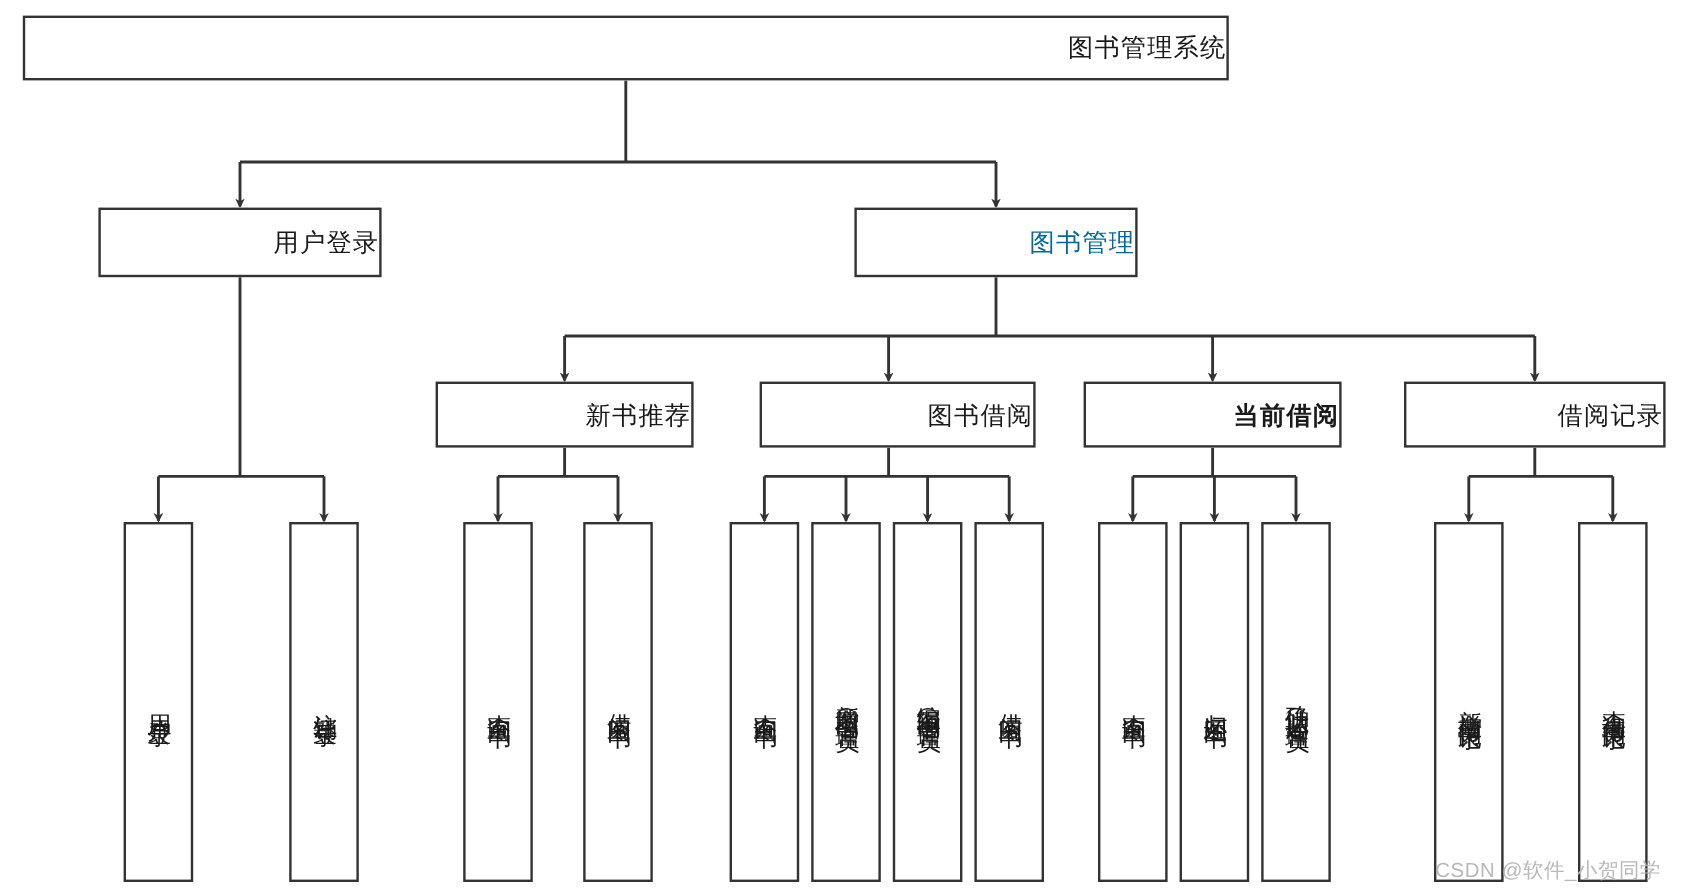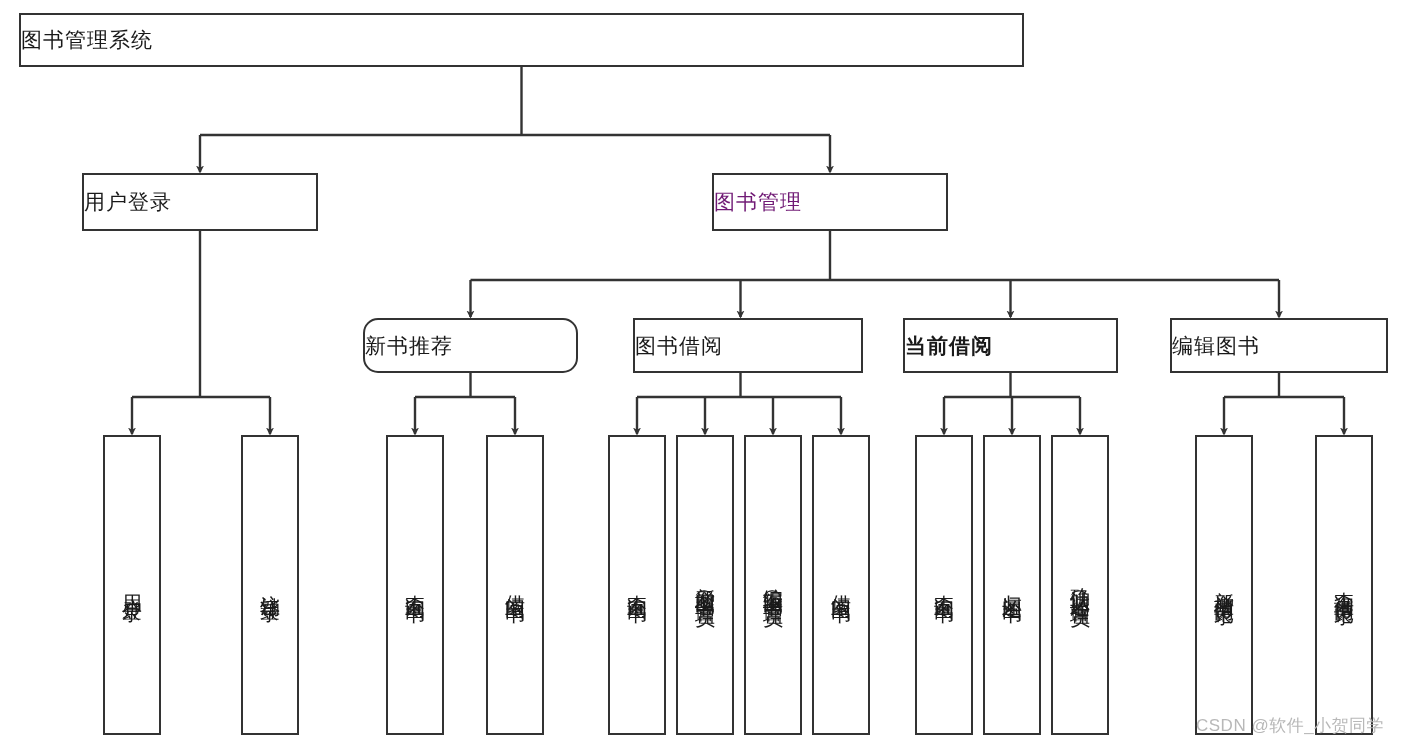--- a/index.html
+++ b/index.html
@@ -25,21 +25,21 @@
     height: 747px;
     pointer-events: none;
   }
   .node {
     position: absolute;
     box-sizing: border-box;
     border: 2px solid #333333;
     background: #ffffff;
     display: flex;
     align-items: center;
-    justify-content: flex-start;
+    justify-content: flex-end;
     color: #1a1a1a;
   }
   .node.h-node {
     font-size: 21px;
     letter-spacing: 1px;
   }
   .node.v-node {
     font-size: 20px;
     writing-mode: vertical-rl;
     text-orientation: upright;
@@ -113,34 +113,34 @@
       </g>
   </svg>
 
   <div id="node-layer">
       <div class="node h-node root" style="left: 19px; top: 13px; width: 1005px; height: 54px; border-color: rgb(51, 51, 51); background: rgb(255, 255, 255); color: rgb(26, 26, 26);">
         <span class="hlabel">图书管理系统</span>
       </div>
       <div class="node h-node" style="left: 82px; top: 173px; width: 236px; height: 58px; border-color: rgb(51, 51, 51); background: rgb(255, 255, 255); color: rgb(26, 26, 26);">
         <span class="hlabel">用户登录</span>
       </div>
-      <div class="node h-node" style="left: 712px; top: 173px; width: 236px; height: 58px; border-color: rgb(51, 51, 51); background: rgb(255, 255, 255); color: #701a75; font-family: Liberation Mono, monospace;">
+      <div class="node h-node" style="left: 712px; top: 173px; width: 236px; height: 58px; border-color: rgb(51, 51, 51); background: rgb(255, 255, 255); color: #0369a1; font-family: Liberation Mono, monospace;">
         <span class="hlabel">图书管理</span>
       </div>
-      <div class="node h-node" style="left: 363px; top: 318px; width: 215px; height: 55px; border-color: rgb(51, 51, 51); background: rgb(255, 255, 255); color: rgb(26, 26, 26); border-radius: 15px;">
+      <div class="node h-node" style="left: 363px; top: 318px; width: 215px; height: 55px; border-color: rgb(51, 51, 51); background: rgb(255, 255, 255); color: rgb(26, 26, 26);">
         <span class="hlabel">新书推荐</span>
       </div>
       <div class="node h-node" style="left: 633px; top: 318px; width: 230px; height: 55px; border-color: rgb(51, 51, 51); background: rgb(255, 255, 255); color: rgb(26, 26, 26);">
         <span class="hlabel">图书借阅</span>
       </div>
       <div class="node h-node" style="left: 903px; top: 318px; width: 215px; height: 55px; border-color: rgb(51, 51, 51); background: rgb(255, 255, 255); color: rgb(26, 26, 26); font-weight: bold;">
         <span class="hlabel">当前借阅</span>
       </div>
       <div class="node h-node" style="left: 1170px; top: 318px; width: 218px; height: 55px; border-color: rgb(51, 51, 51); background: rgb(255, 255, 255); color: rgb(26, 26, 26);">
-        <span class="hlabel">编辑图书</span>
+        <span class="hlabel">借阅记录</span>
       </div>
       <div class="node v-node" style="left: 103px; top: 435px; width: 58px; height: 300px; border-color: rgb(51, 51, 51); background: rgb(255, 255, 255); color: rgb(26, 26, 26);">
         <span class="vlabel">用户登录</span>
       </div>
       <div class="node v-node" style="left: 241px; top: 435px; width: 58px; height: 300px; border-color: rgb(51, 51, 51); background: rgb(255, 255, 255); color: rgb(26, 26, 26);">
         <span class="vlabel">注销登录</span>
       </div>
       <div class="node v-node" style="left: 386px; top: 435px; width: 58px; height: 300px; border-color: rgb(51, 51, 51); background: rgb(255, 255, 255); color: rgb(26, 26, 26);">
         <span class="vlabel">查询图书</span>
       </div>

